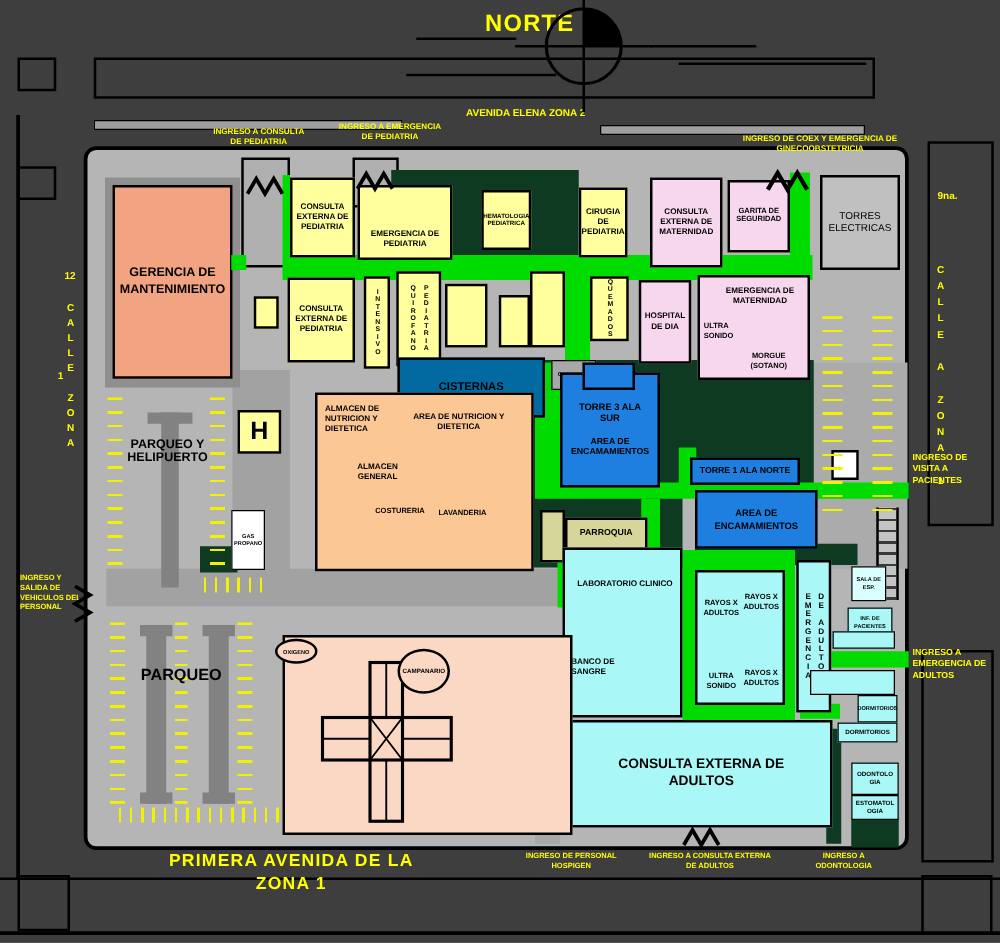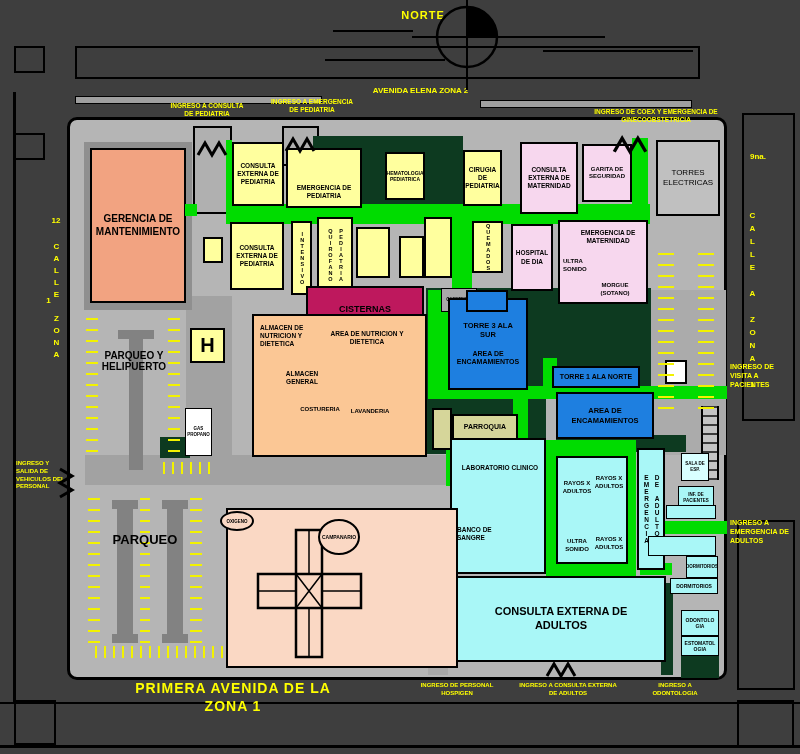--- a/index.html
+++ b/index.html
@@ -28,21 +28,21 @@
   .tbeam{position:absolute;background:
      linear-gradient(#828282,#828282) 50% 0/14px 100% no-repeat,
      linear-gradient(#828282,#828282) 0 0/100% 9px no-repeat;}
   .ladder{position:absolute;background:repeating-linear-gradient(to bottom,#3a3a3a 0 2px,#C4C4C4 2px 9px);
      border-left:2px solid #000;border-right:2px solid #000;box-sizing:border-box;}
   .circle{position:absolute;border:2px solid #000;border-radius:50%;box-sizing:border-box;
      display:flex;align-items:center;justify-content:center;text-align:center;}
   .f4{font-size:4.5px;} .f5{font-size:5px;} .f55{font-size:5.5px;} .f6{font-size:6px;}
   .f65{font-size:6.5px;} .f7{font-size:7px;} .f75{font-size:7.5px;} .f8{font-size:8px;}
   .f9{font-size:9px;} .f10{font-size:10px;} .f11{font-size:11px;} .f13{font-size:13px;}
-  .f14{font-size:14px;} .f15{font-size:11px;} .f20{font-size:20px;}
+  .f14{font-size:14px;} .f15{font-size:19px;} .f20{font-size:20px;}
   .zz{position:absolute;}
 </style>
 </head>
 <body>
 
 <div id="map">
 
   <div class="outline" style="left:75px;top:46px;width:625px;height:33px;"></div>
   <div class="outline" style="left:14px;top:46px;width:31px;height:27px;"></div>
   <div class="outline" style="left:14px;top:133px;width:31px;height:27px;"></div>
@@ -138,21 +138,21 @@
     </div>
   <div class="bld p f65" style="left:511px;top:224px;width:42px;height:67px;">
       <span style="width:34px;">HOSPITAL DE DIA</span>
     </div>
   <div class="bld p" style="left:558px;top:220px;width:90px;height:84px;">
     <span class="abs f65" style="left:18px;top:7px;width:60px;text-align:center;">EMERGENCIA DE MATERNIDAD</span>
     <span class="abs f6" style="left:3px;top:36px;width:28px;text-align:left;">ULTRA SONIDO</span>
     <span class="abs f6" style="left:32px;top:60px;width:46px;">MORGUE (SOTANO)</span>
   </div>
 
-  <div class="bld f9" style="left:306px;top:286px;width:118px;height:48px;background:#be185d;">
+  <div class="bld f9" style="left:318px;top:286px;width:118px;height:48px;background:#0369a1;">
       <span>CISTERNAS</span>
     </div>
   <div class="bld f4" style="left:441px;top:288px;width:36px;height:24px;background:#A8A8A8;border-width:1.5px;">
       <span>CAFETERIA</span>
     </div>
 
   <div class="bld or" style="left:252px;top:314px;width:175px;height:143px;">
     <span class="abs f65" style="left:6px;top:8px;width:64px;text-align:left;">ALMACEN DE NUTRICION Y DIETETICA</span>
     <span class="abs f65" style="left:72px;top:14px;width:82px;">AREA DE NUTRICION Y DIETETICA</span>
     <span class="abs f65" style="left:20px;top:54px;width:56px;">ALMACEN GENERAL</span>

